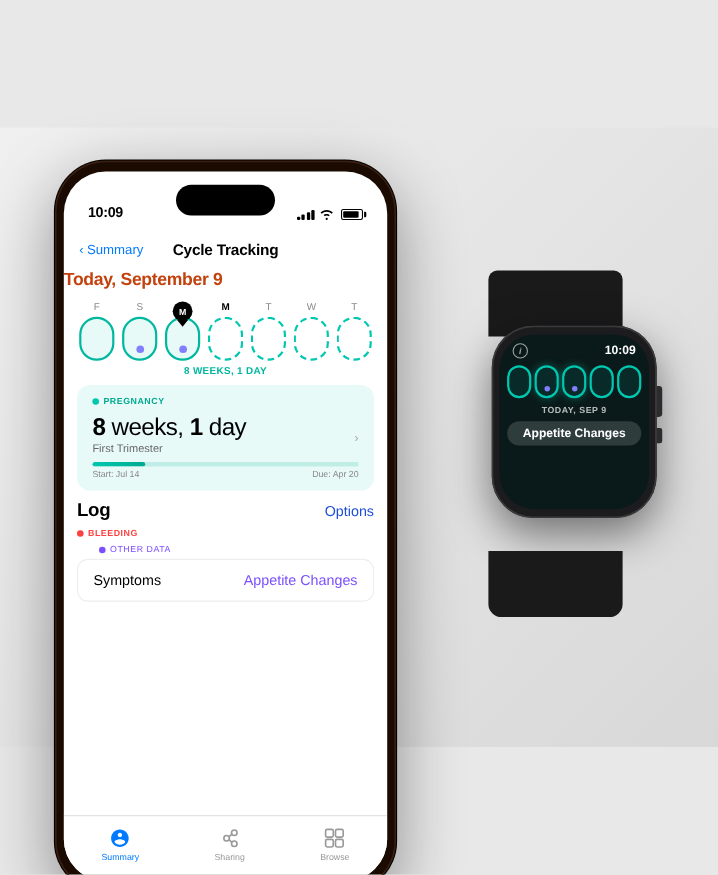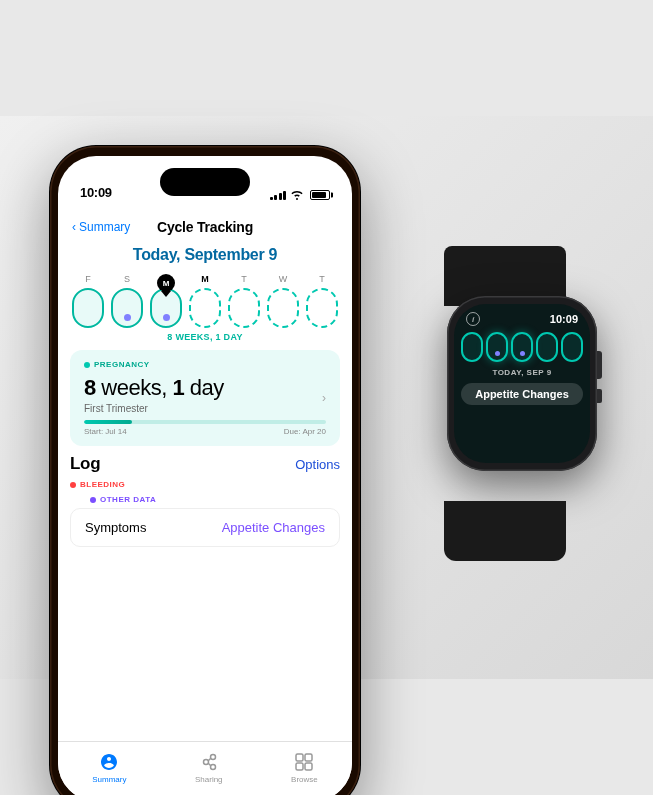--- a/index.html
+++ b/index.html
@@ -162,24 +162,23 @@
     .content {
       position: absolute;
       top: 90px;
       left: 0;
       right: 0;
       bottom: 60px;
       overflow: hidden;
     }
 
     .date-title {
-      text-align: center;
       font-size: 16px;
       font-weight: 700;
-      color: #0369a1;
+      color: #c2410c;
       margin-bottom: 10px;
       letter-spacing: -0.3px;
     }
 
     
     .calendar-strip {
       padding: 0 8px;
       margin-bottom: 6px;
     }
 
@@ -425,21 +424,21 @@
       font-weight: 300;
     }
 
     .bleeding-row {
       background: #fff5f5;
       border: 1px solid #ffe0e0;
     }
 
     .other-data-label {
       font-size: 8px;
-      font-weight: 700;
+      font-weight: 400;
       color: #7b4fff;
       letter-spacing: 0.5px;
       text-transform: uppercase;
       display: flex;
       align-items: center;
       gap: 4px;
       margin-bottom: 4px;
       margin-top: 6px;
       padding-left: 20px;
     }

